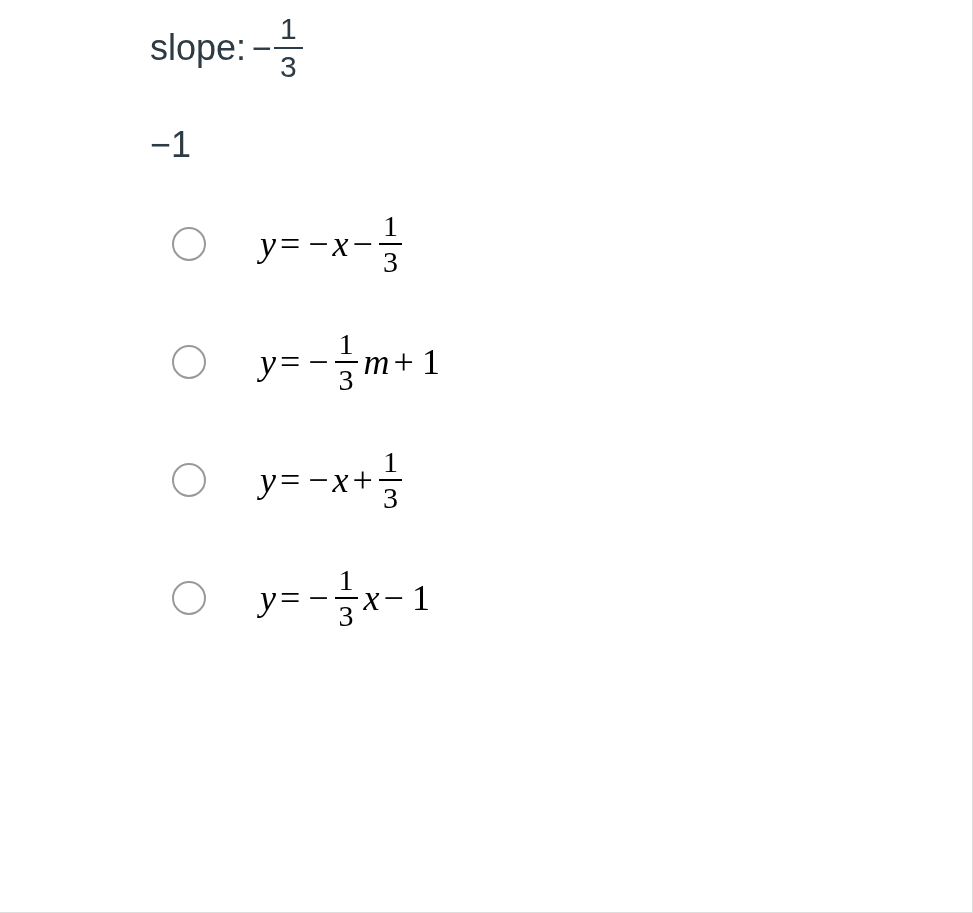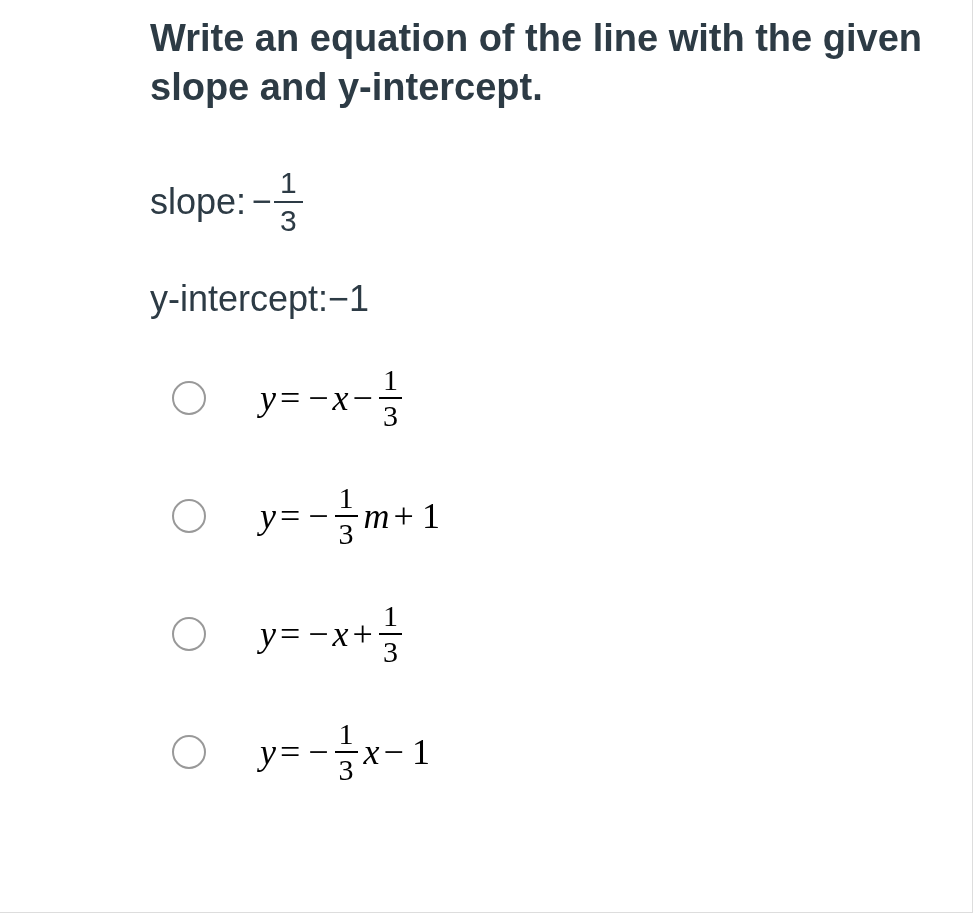--- a/index.html
+++ b/index.html
@@ -118,33 +118,31 @@
       font-style: normal;
       color: #2d3b45;
       font-size: 34px;
       margin-left: 6px;
     }
   </style>
 </head>
 <body>
 
 <div class="container">
-  <h2 class="question-title">Write an equation of the line with the given slope and y-intercept.</h2>
 
   <div class="given-info slope-row">
     <span class="label">slope: </span>
     <span class="minus-sans">−</span>
     <span class="fraction-sans">
       <span class="num">1</span>
       <span class="den">3</span>
     </span>
   </div>
 
   <div class="given-info y-intercept-row">
-    <span class="label">y-intercept: </span>
     <span>−1</span>
   </div>
 
   <div class="option-row">
     <div class="radio-button"></div>
     <div class="math-expr">
       <span>y</span>
       <span class="op"> = </span>
       <span class="op">−</span>
       <span>x</span>

